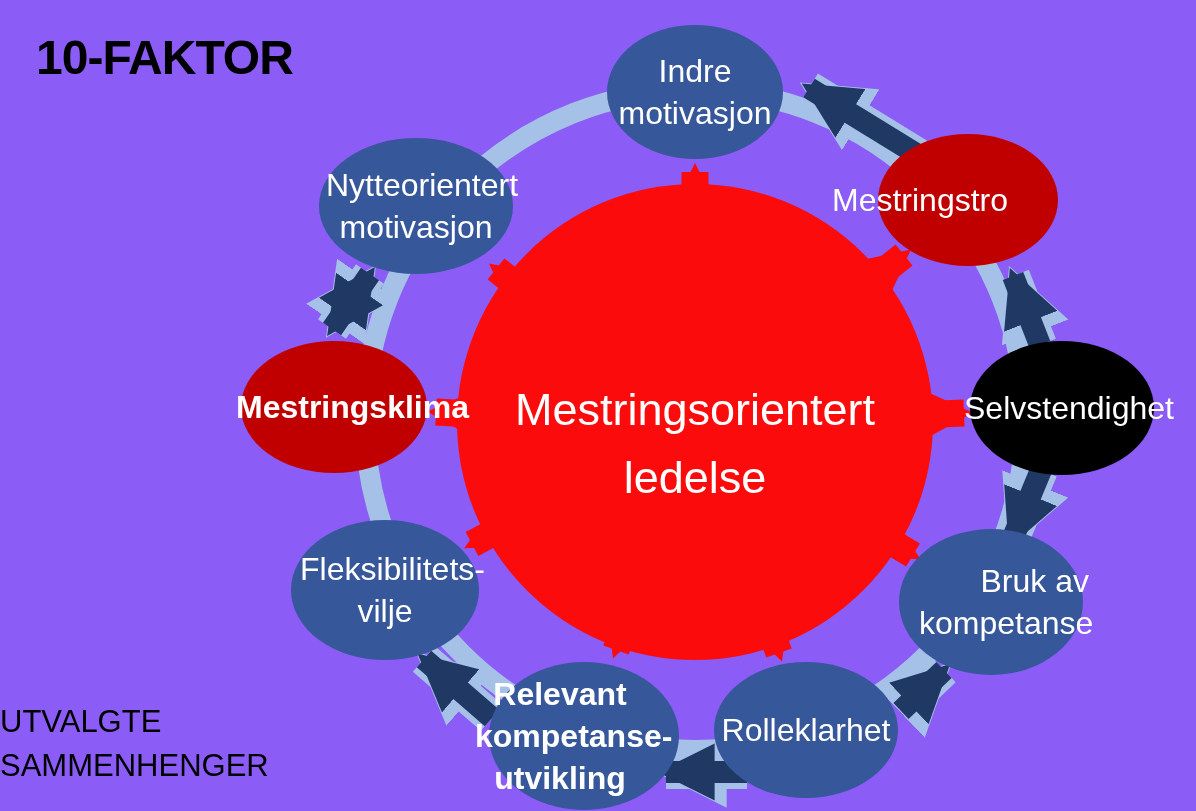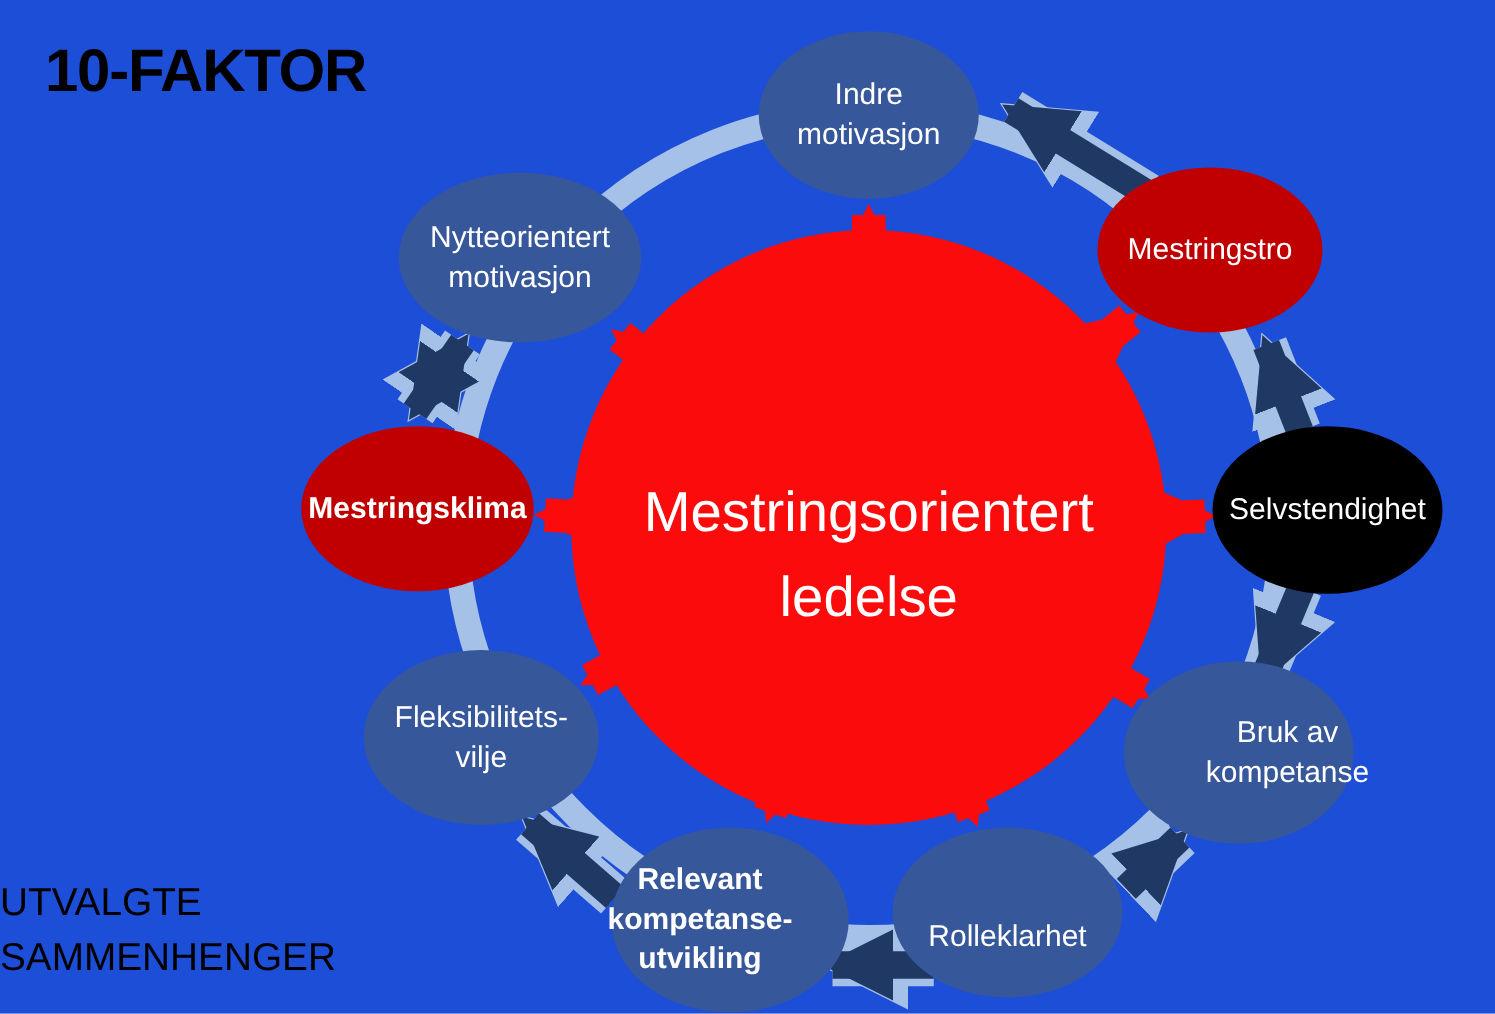--- a/index.html
+++ b/index.html
@@ -1,31 +1,31 @@
 <!DOCTYPE html>
 <html><head>
 <meta charset="utf-8">
 <style>
   html,body{margin:0;padding:0;background:#ffffff;}
   #stage{
     position:relative;
     width:1196px;height:811px;
-    background:#1d4ed8;
+    background:#8b5cf6;
     font-family:"Liberation Sans", sans-serif;
     overflow:hidden;
   }
   #diagram-svg{position:absolute;left:0;top:0;}
   .lbl{
     position:absolute;
     transform:translate(-50%,-50%);
     color:#ffffff;
     text-align:center;
     white-space:pre-line;
     line-height:1.32;
-    font-size:24px;
+    font-size:32px;
     pointer-events:none;
   }
   .lbl-center{
     font-size:45px;
     line-height:1.5;
     width:480px;
     margin-top:21px;
   }
   #page-title{
     position:absolute;
@@ -116,25 +116,25 @@
 
   <div id="page-title">10-FAKTOR</div>
   <div id="footer-caption">UTVALGTE
 SAMMENHENGER</div>
 
   <div class="lbl lbl-center" style="left:695px;top:422px;">Mestringsorientert
 ledelse</div>
 
   <div class="lbl" style="left:695px;top:92px;width:170px;">Indre
 motivasjon</div>
-  <div class="lbl" style="left:968px;top:200px;width:190px;">Mestringstro</div>
+  <div class="lbl" style="left:920px;top:200px;width:190px;">Mestringstro</div>
   <div class="lbl" style="left:1062px;top:408px;width:196px;">Selvstendighet</div>
-  <div class="lbl" style="left:1030px;top:602px;width:170px;">Bruk av
+  <div class="lbl" style="left:1004px;top:602px;width:170px;text-align:right;">Bruk av
 kompetanse</div>
-  <div class="lbl" style="left:806px;top:730px;width:190px;margin-top:20px;">Rolleklarhet</div>
+  <div class="lbl" style="left:806px;top:730px;width:190px;">Rolleklarhet</div>
   <div class="lbl" style="left:560px;top:736px;width:170px;font-weight:bold;">Relevant
 kompetanse-
 utvikling</div>
   <div class="lbl" style="left:385px;top:590px;width:170px;">Fleksibilitets-
 vilje</div>
   <div class="lbl" style="left:334px;top:407px;width:196px;font-weight:bold;">Mestringsklima</div>
   <div class="lbl" style="left:416px;top:206px;width:180px;">Nytteorientert
 motivasjon</div>
 
 </div>

